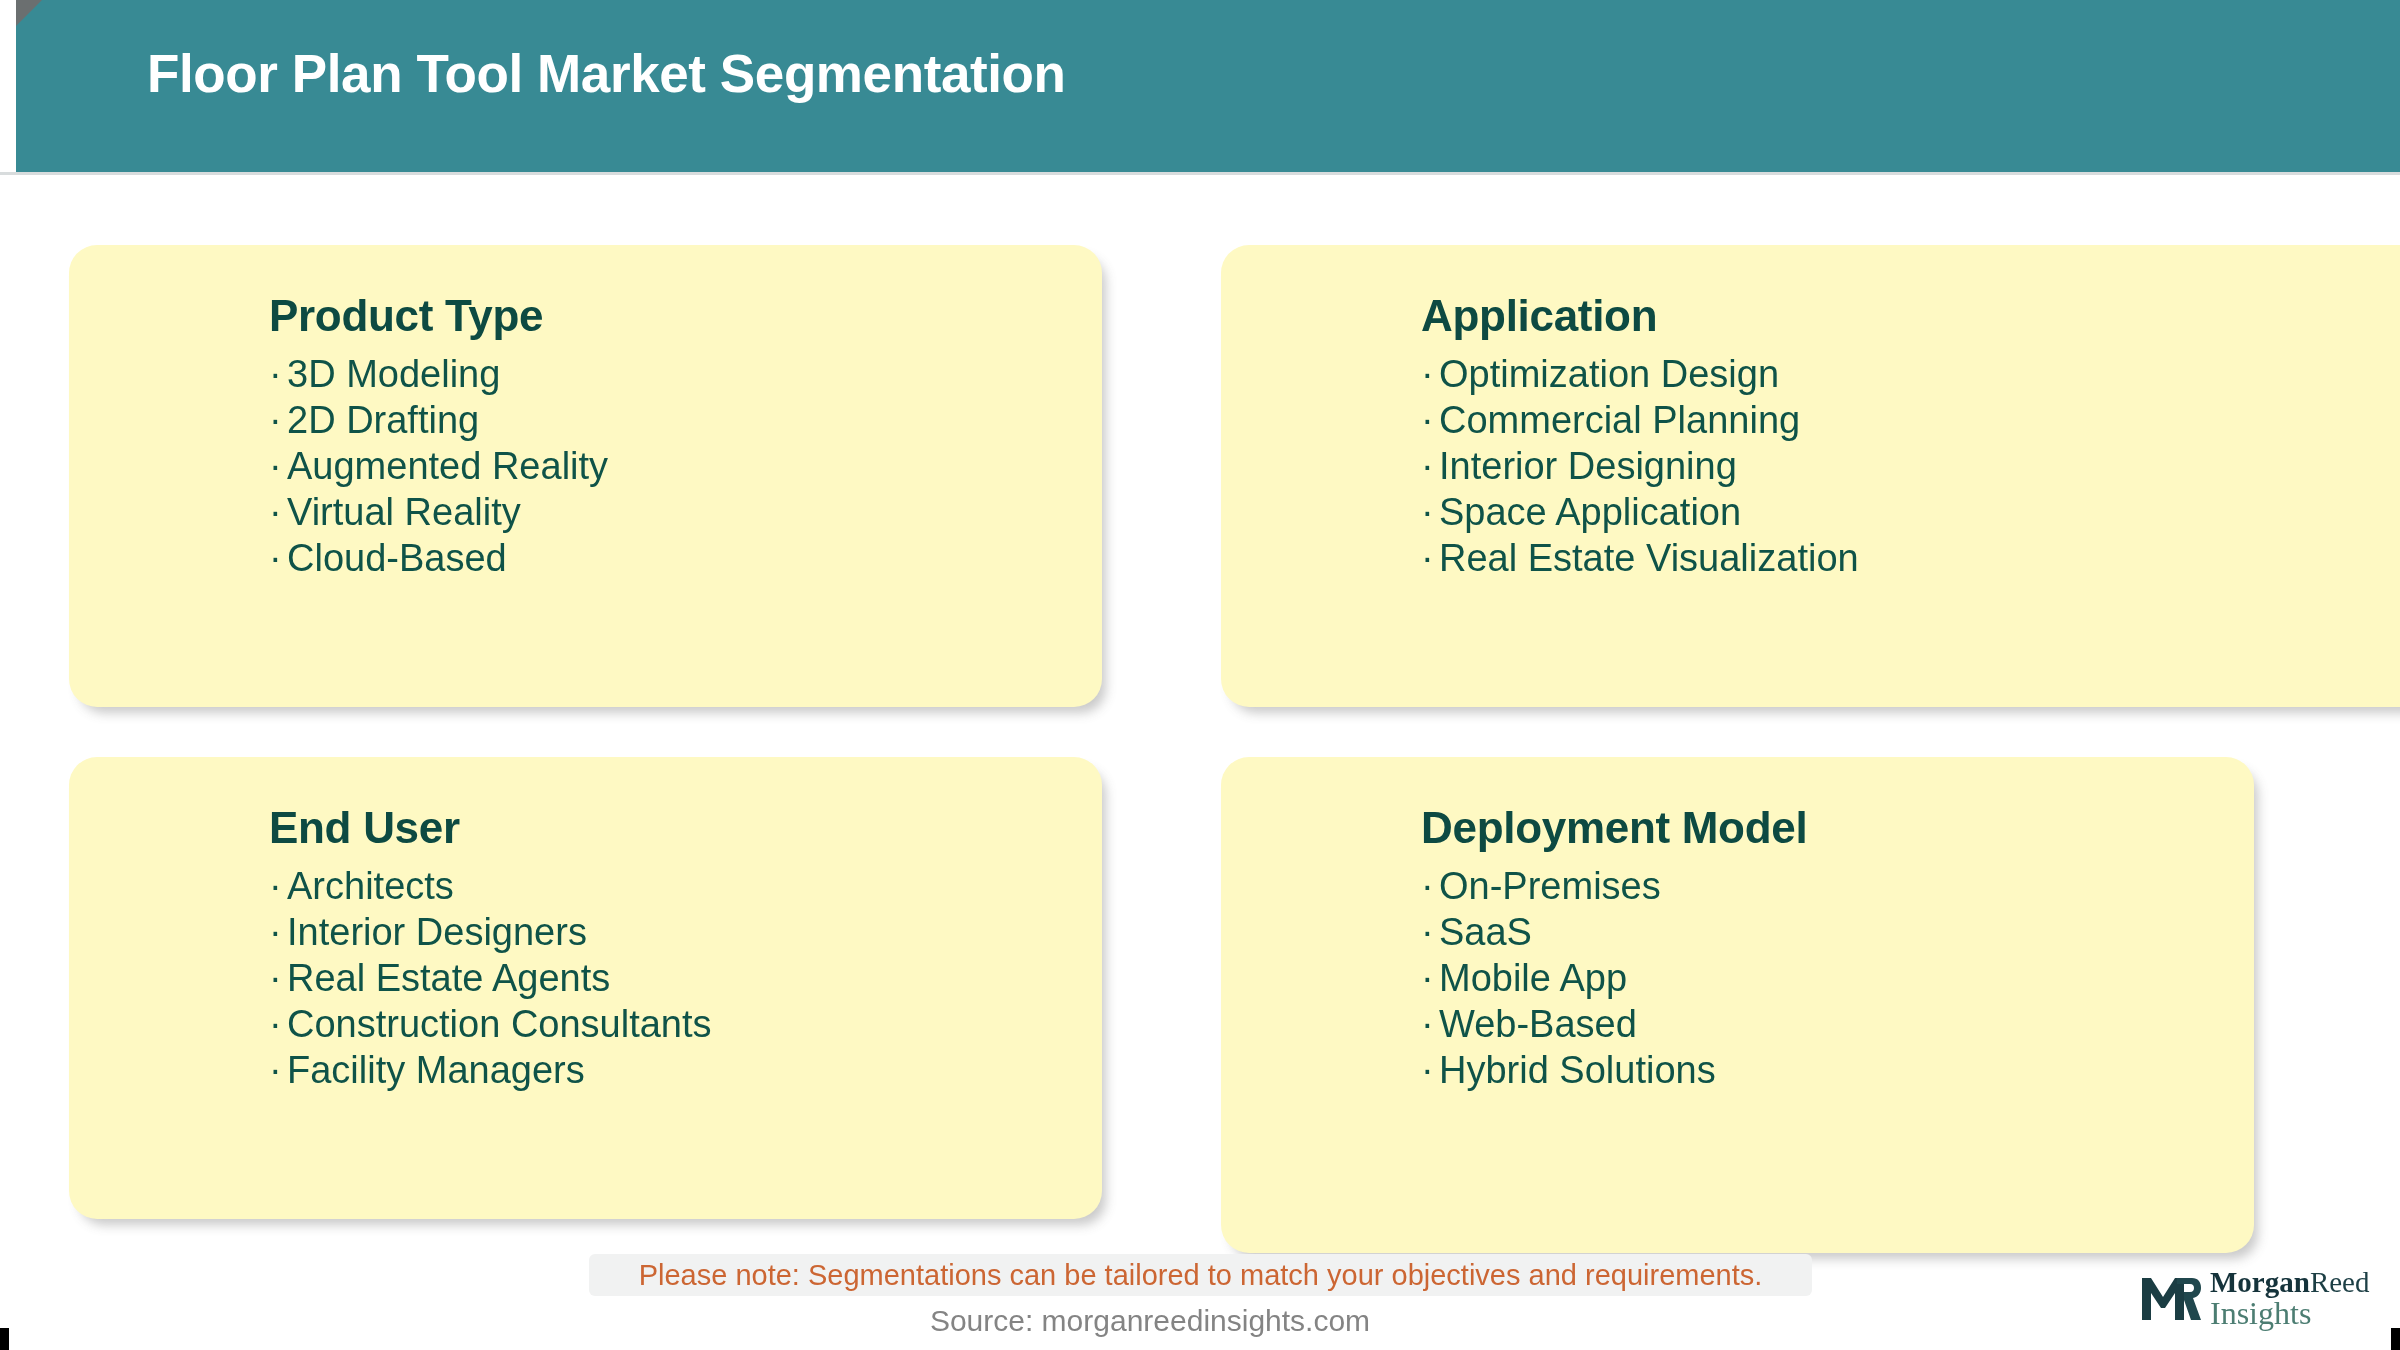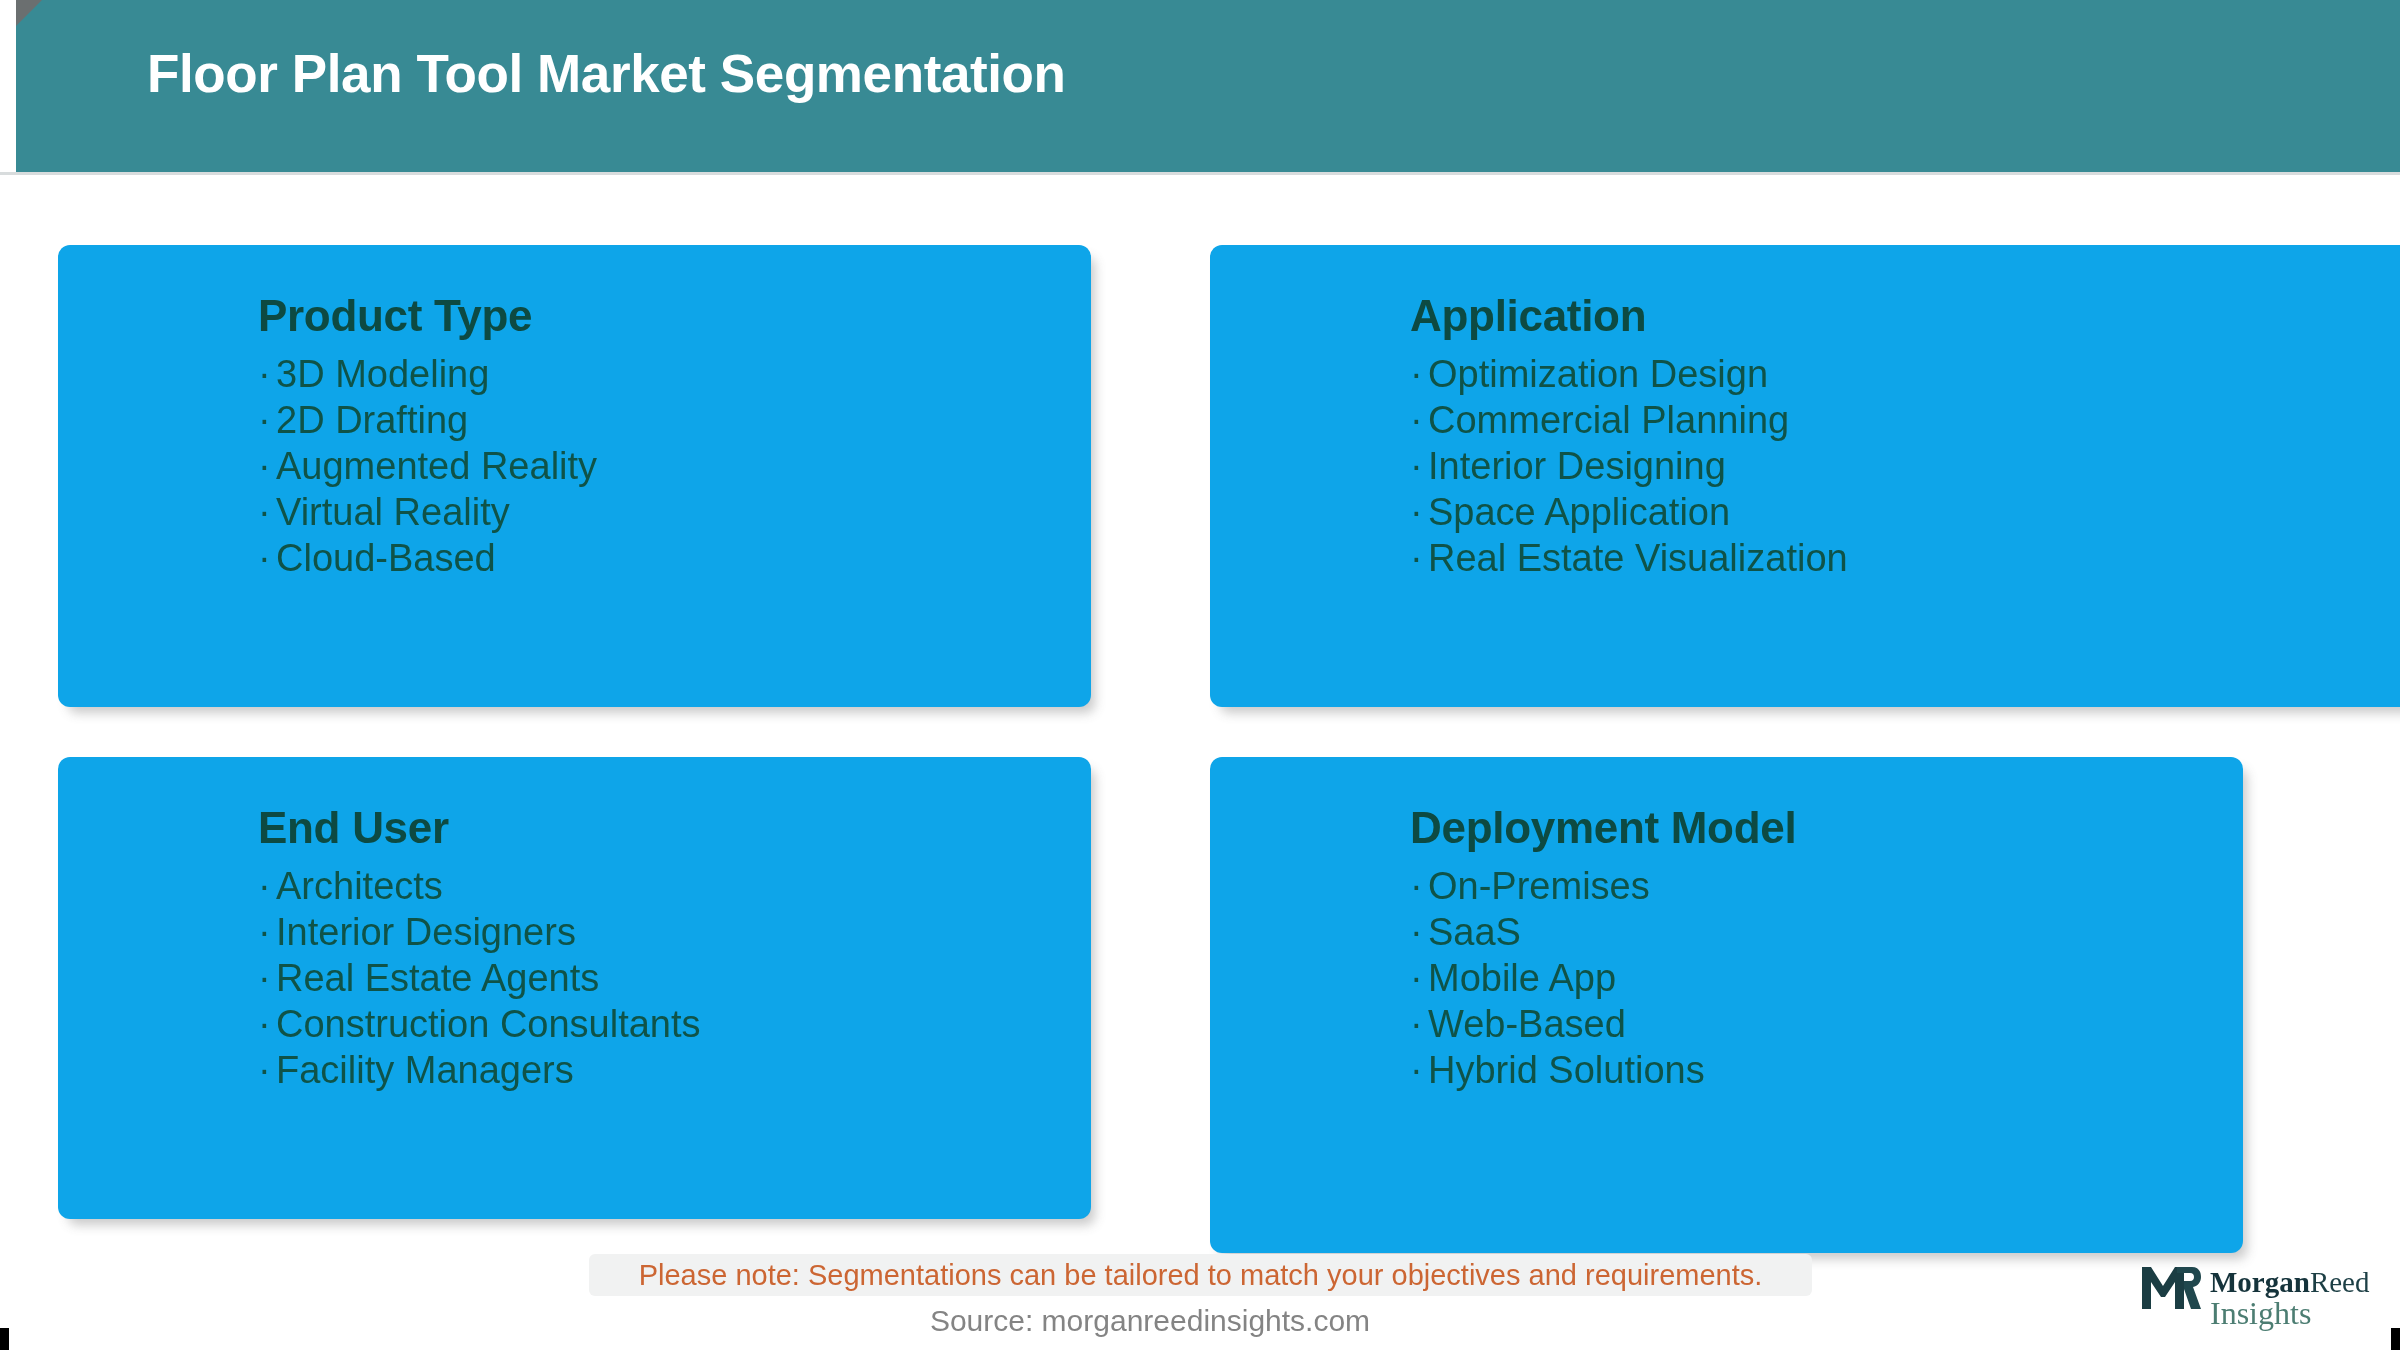--- a/index.html
+++ b/index.html
@@ -58,23 +58,24 @@
   
   #cards-grid {
     position: absolute;
     left: 0;
     top: 172px;
     width: 2400px;
     height: 1062px;
   }
   .seg-card {
     position: absolute;
-    background: #0ea5e9;
-    border-radius: 12px;
+    background: #fef9c3;
+    border-radius: 28px;
     box-shadow: 7px 9px 11px -3px rgba(80, 80, 80, 0.30);
+    margin-left: 11px;
   }
   .seg-card.pos-0 { left: 58px;   top: 73px;  width: 1033px; height: 462px; }
   .seg-card.pos-1 { left: 1210px; top: 73px;  width: 1238px; height: 462px; }
   .seg-card.pos-2 { left: 58px;   top: 585px; width: 1033px; height: 462px; }
   .seg-card.pos-3 { left: 1210px; top: 585px; width: 1033px; height: 496px; }
 
   .card-inner {
     position: absolute;
     left: 200px;
     top: 45px;
@@ -152,20 +153,21 @@
   }
 
   
   #brand-logo {
     position: absolute;
     left: 2140px;
     top: 1265px;
     width: 230px;
     height: 68px;
     display: flex;
+    align-items: center;
   }
   #logo-mark {
     width: 62px;
     height: 46px;
     flex: 0 0 62px;
     margin-right: 8px;
   }
   #logo-wordmark {
     display: flex;
     flex-direction: column;

